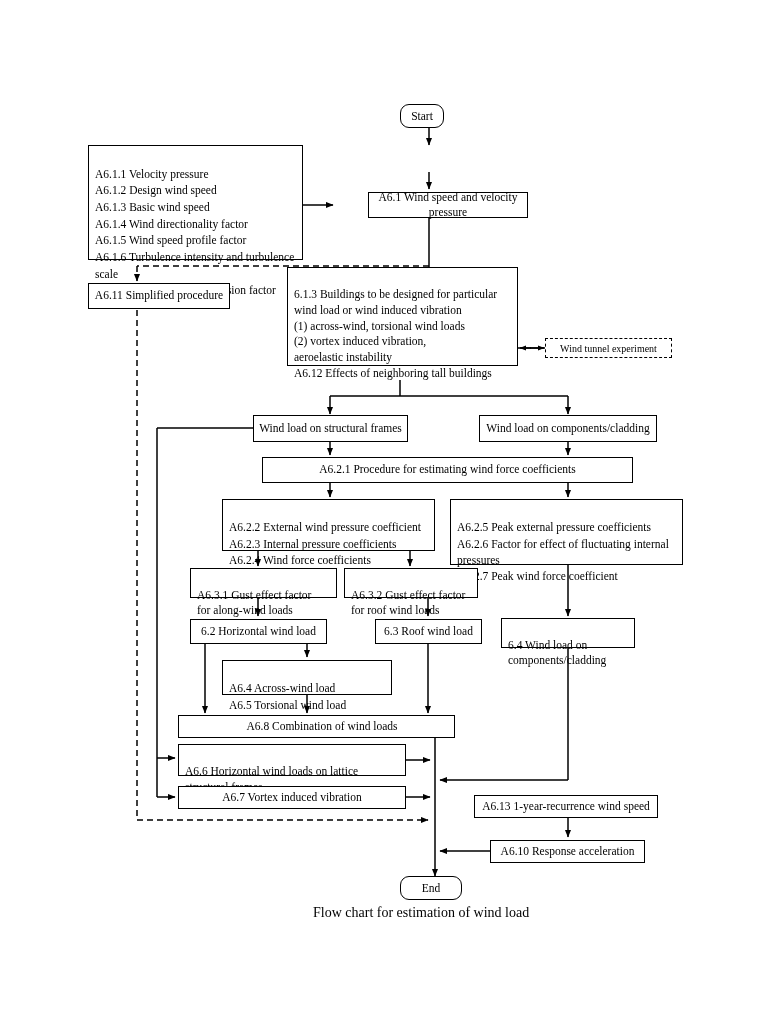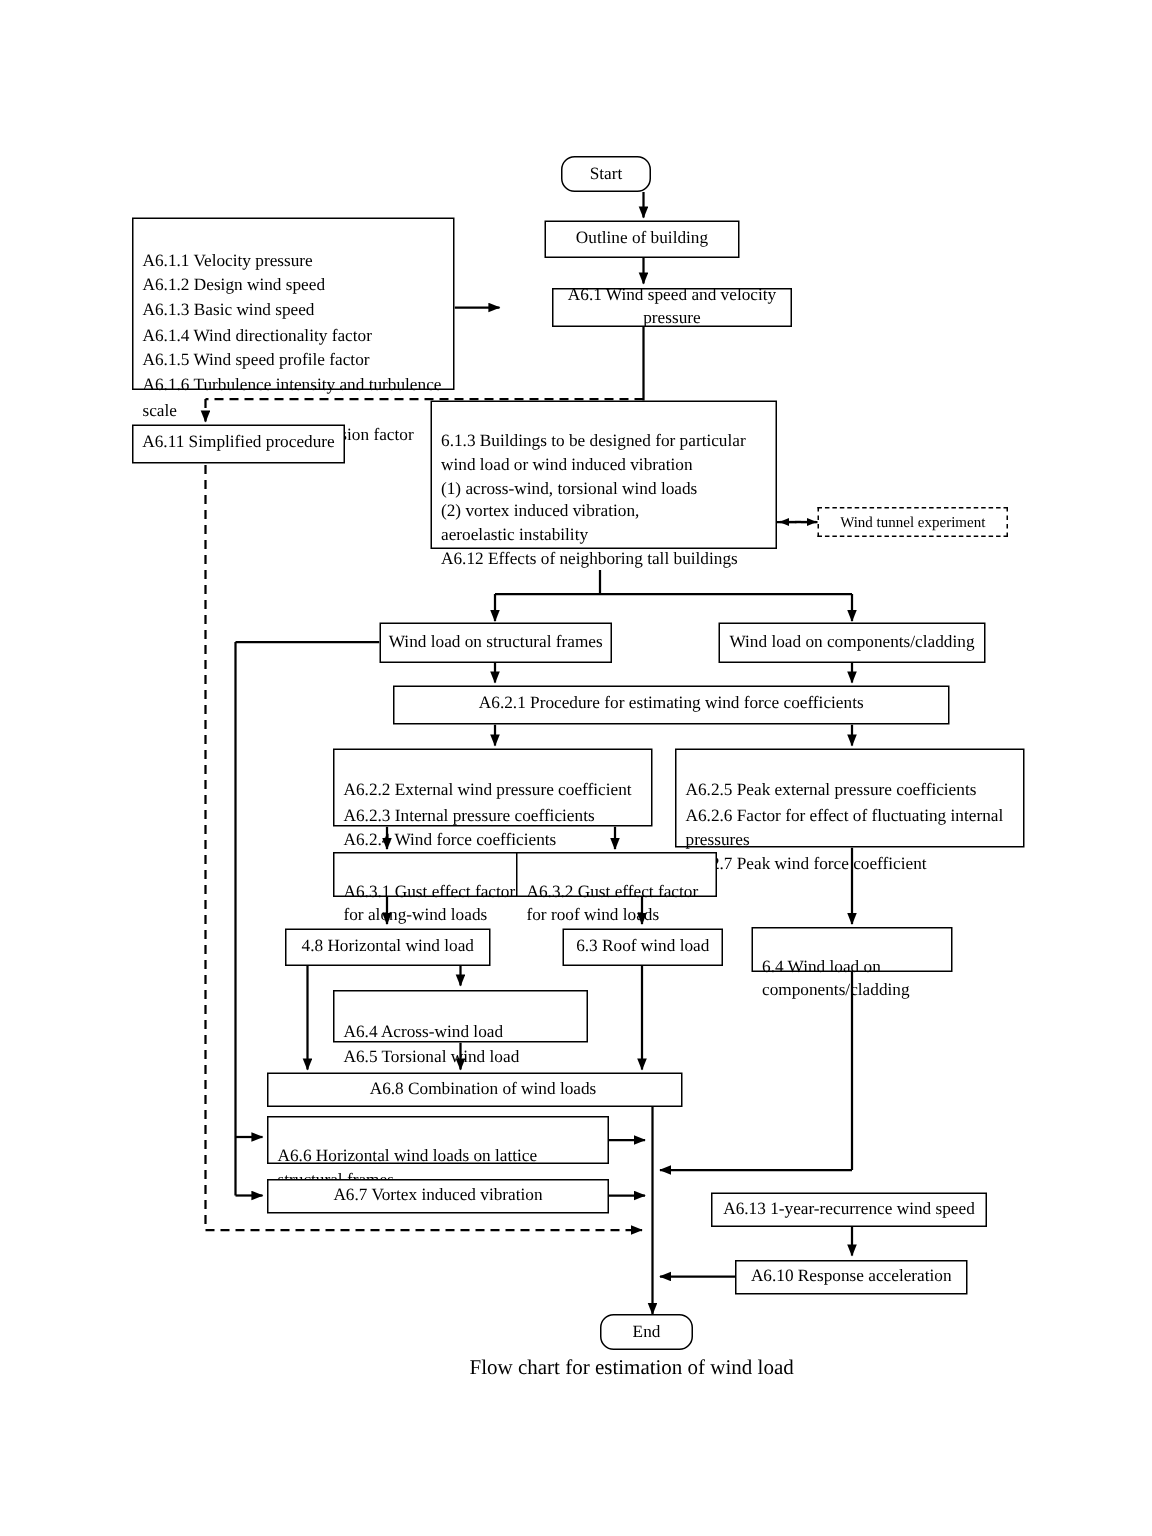--- a/index.html
+++ b/index.html
@@ -101,27 +101,24 @@
       <path d="M406,797 L430,797" marker-end="url(#ah)"></path>
 
       <path d="M568,818 L568,837" marker-end="url(#ah)"></path>
 
       <path d="M490,851 L440,851" marker-end="url(#ah)"></path>
 
       <path d="M435,869 L435,876" marker-end="url(#ah)"></path>
     </g>
   </svg>
 
-  <div class="term" style="left:374px;top:104px;width:60px;height:24px;">
+  <div class="term" style="left:400px;top:104px;width:44px;height:24px;">
     <span>Start</span>
   </div>
 
-  <div class="box center" style="left:363px;top:147px;width:130px;height:25px;">
-    <span>Outline of building</span>
-  </div>
 
   <div class="box center" style="left:336px;top:192px;width:160px;height:26px;margin-left:32px;">
     <span>A6.1 Wind speed and velocity pressure</span>
   </div>
 
   <div class="box left multiline" style="left:88px;top:145px;width:215px;height:115px;line-height:1.45;">
     <span>A6.1.1 Velocity pressure
 A6.1.2 Design wind speed
 A6.1.3 Basic wind speed
 A6.1.4 Wind directionality factor
@@ -166,32 +163,32 @@
 A6.2.4 Wind force coefficients</span>
   </div>
 
   <div class="box left multiline" style="left:450px;top:499px;width:233px;height:66px;line-height:1.42;">
     <span>A6.2.5 Peak external pressure coefficients
 A6.2.6 Factor for effect of fluctuating internal
             pressures
 A6.2.7 Peak wind force coefficient</span>
   </div>
 
-  <div class="box left multiline" style="left:190px;top:568px;width:147px;height:30px;line-height:1.35;margin-left:32px;">
+  <div class="box left multiline" style="left:190px;top:568px;width:147px;height:30px;line-height:1.35;">
     <span>A6.3.1 Gust effect factor
 for along-wind loads</span>
   </div>
 
   <div class="box left multiline" style="left:344px;top:568px;width:134px;height:30px;line-height:1.35;">
     <span>A6.3.2 Gust effect factor
 for roof wind loads</span>
   </div>
 
   <div class="box center" style="left:190px;top:619px;width:137px;height:25px;">
-    <span>4.8 Horizontal wind load</span>
+    <span>6.2 Horizontal wind load</span>
   </div>
 
   <div class="box center" style="left:375px;top:619px;width:107px;height:25px;">
     <span>6.3 Roof wind load</span>
   </div>
 
   <div class="box left multiline" style="left:501px;top:618px;width:134px;height:30px;line-height:1.35;">
     <span>6.4 Wind load on
         components/cladding</span>
   </div>

